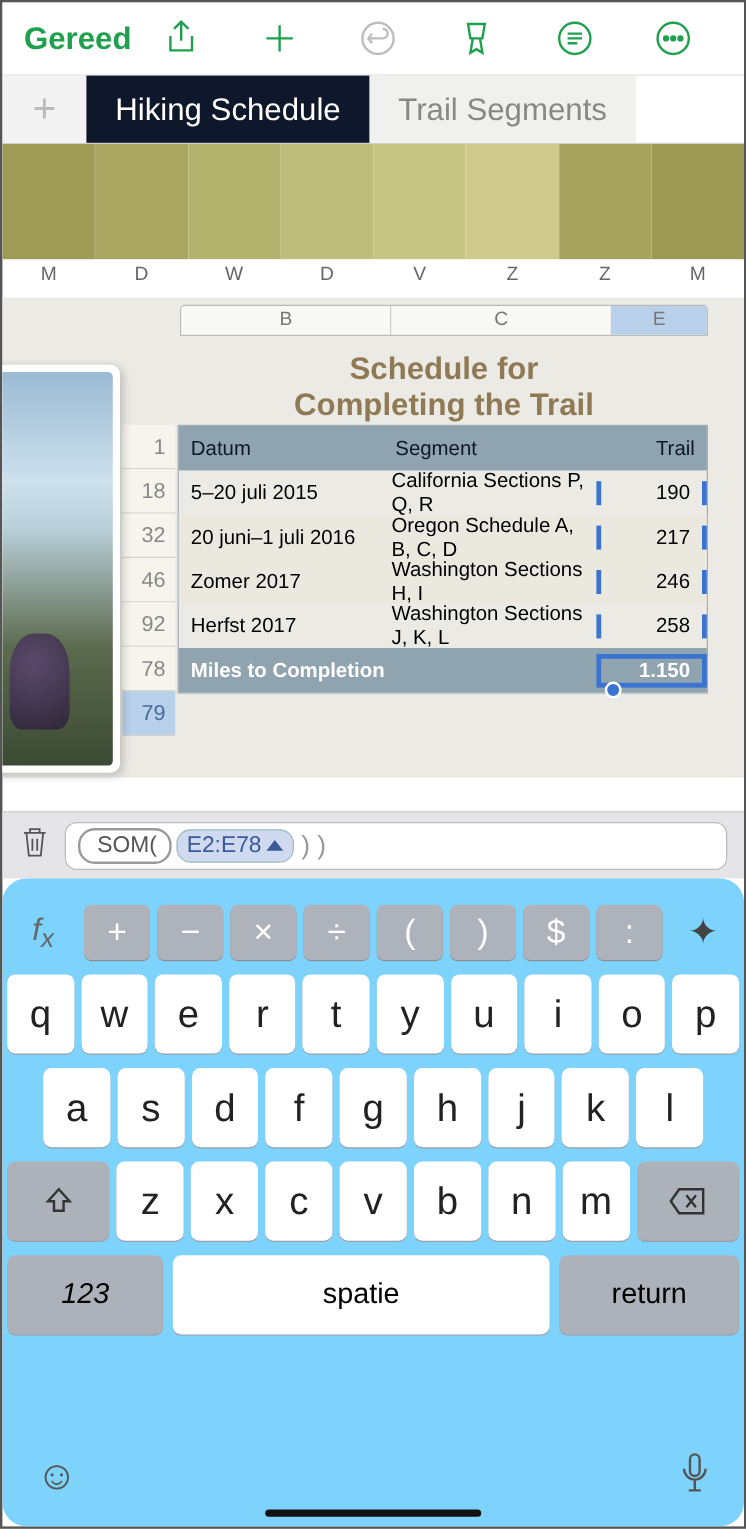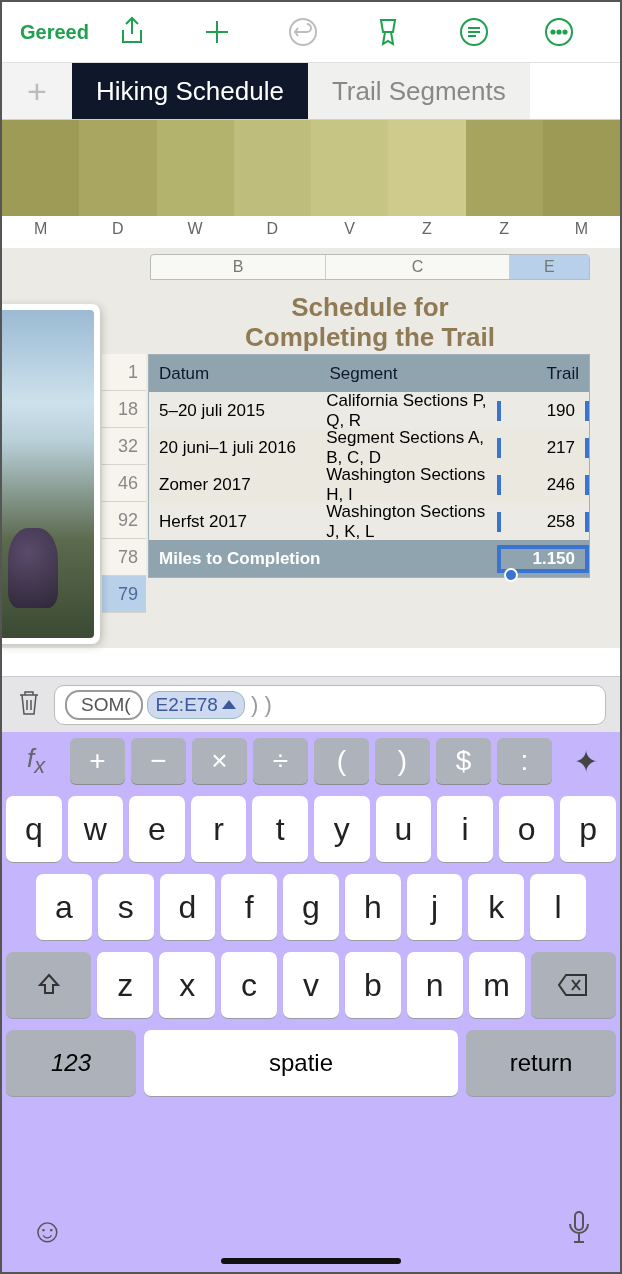--- a/index.html
+++ b/index.html
@@ -1,20 +1,20 @@
 <!DOCTYPE html>
 <html><head>
 <meta charset="utf-8">
 <style>
 * { box-sizing: border-box; margin: 0; padding: 0; font-family: -apple-system, "Helvetica Neue", Arial, sans-serif; }
 body { width: 622px; height: 1274px; background: #fff; overflow: hidden; position: relative; border: 2px solid #555; }
 
 
 .toolbar { height: 60px; display: flex; align-items: center; padding: 0 18px; background: #fff; }
-.toolbar .done { color: #1fa04f; font-size: 20px; font-weight: 600; }
+.toolbar .done { color: #1fa04f; font-size: 26px; font-weight: 600; }
 .toolbar .t-icon { color: #1fa04f; margin: 0 4px; display:flex; align-items:center; justify-content:center; width:44px; height:44px; }
 .toolbar .spacer { flex: 1; display:flex; justify-content:space-around; }
 .toolbar svg { stroke: #1fa04f; fill: none; stroke-width: 2; }
 .toolbar .undo svg { stroke: #bdbdbd; }
 
 
 .sheet-tabs { height: 58px; display:flex; align-items:stretch; border-top:1px solid #e0e0e0; border-bottom:1px solid #d0d0d0; }
 .add-sheet { width:70px; display:flex; align-items:center; justify-content:center; color:#bbb; font-size:34px; background:#f3f3f3; }
 .tab { display:flex; align-items:center; padding:0 24px; font-size:26px; }
 .tab.active { background:#0f172a; color:#fff; }
@@ -66,21 +66,21 @@
 
 .formula-bar { position:absolute; top:674px; left:0; right:0; height:56px; background:#e5e5e7; display:flex; align-items:center; padding:0 14px; gap:12px; border-top:1px solid #ccc; }
 .trash svg{ stroke:#555; fill:none; stroke-width:1.5; }
 .formula-pill { flex:1; height:40px; background:#fff; border:1px solid #bbb; border-radius:10px; display:flex; align-items:center; padding:0 10px; gap:4px; }
 .fn-cap { background:#fff; border:2px solid #999; border-radius:14px; padding:2px 10px 2px 14px; font-size:19px; color:#555; font-weight:500; display:flex; align-items:center; }
 .range-cap { background:#cfd9ef; border:1px solid #9bb; border-radius:12px; padding:2px 8px; font-size:19px; color:#3a5a9a; display:flex; align-items:center; gap:4px; font-weight:500;}
 .tri-up { width:0; height:0; border-left:7px solid transparent; border-right:7px solid transparent; border-bottom:9px solid #3a5a9a; }
 .close-paren { font-size:22px; color:#999; margin-left:2px;}
 
 
-.keyboard { position:absolute; top:730px; left:0; right:0; bottom:0; background:#c4b5fd; padding-top:0; }
+.keyboard { position:absolute; top:730px; left:0; right:0; bottom:0; background:#7dd3fc; padding-top:16px;border-radius:20px; }
 .op-row { display:flex; height:58px; align-items:center; padding:0 6px; gap:6px; }
 .op-row .fx { width:56px; text-align:center; font-size:26px; font-style:italic; color:#63666a; }
 .op-row .op { flex:1; background:#aeb3bb; color:#fff; border-radius:6px; height:46px; display:flex; align-items:center; justify-content:center; font-size:28px; box-shadow:0 1px 0 #8a8e94; }
 .op-row .bolt { width:56px; text-align:center; font-size:30px; color:#444; }
 
 .key-row { display:flex; padding:6px 4px; gap:6px; }
 .key { flex:1; background:#fff; border-radius:7px; height:66px; display:flex; align-items:center; justify-content:center; font-size:32px; color:#222; box-shadow:0 1px 0 #9a9ea4; }
 .key.dark { background:#adb2ba; color:#222; }
 .key.semi { flex:1.4; }
 .row2 { padding-left:34px; padding-right:34px; }
@@ -190,21 +190,21 @@
         <div class="c-b">Segment</div>
         <div class="c-c">Trail</div>
     </div>
     <div class="row">
         <div class="c-a">5–20 juli 2015</div>
         <div class="c-b">California Sections P, Q, R</div>
         <div class="c-c">190</div>
       </div>
     <div class="row alt">
         <div class="c-a">20 juni–1 juli 2016</div>
-        <div class="c-b">Segment Sections A, B, C, D</div>
+        <div class="c-b">Oregon Schedule A, B, C, D</div>
         <div class="c-c">217</div>
       </div>
     <div class="row alt">
         <div class="c-a">Zomer 2017</div>
         <div class="c-b">Washington Sections H, I</div>
         <div class="c-c">246</div>
       </div>
     <div class="row">
         <div class="c-a">Herfst 2017</div>
         <div class="c-b">Washington Sections J, K, L</div>

